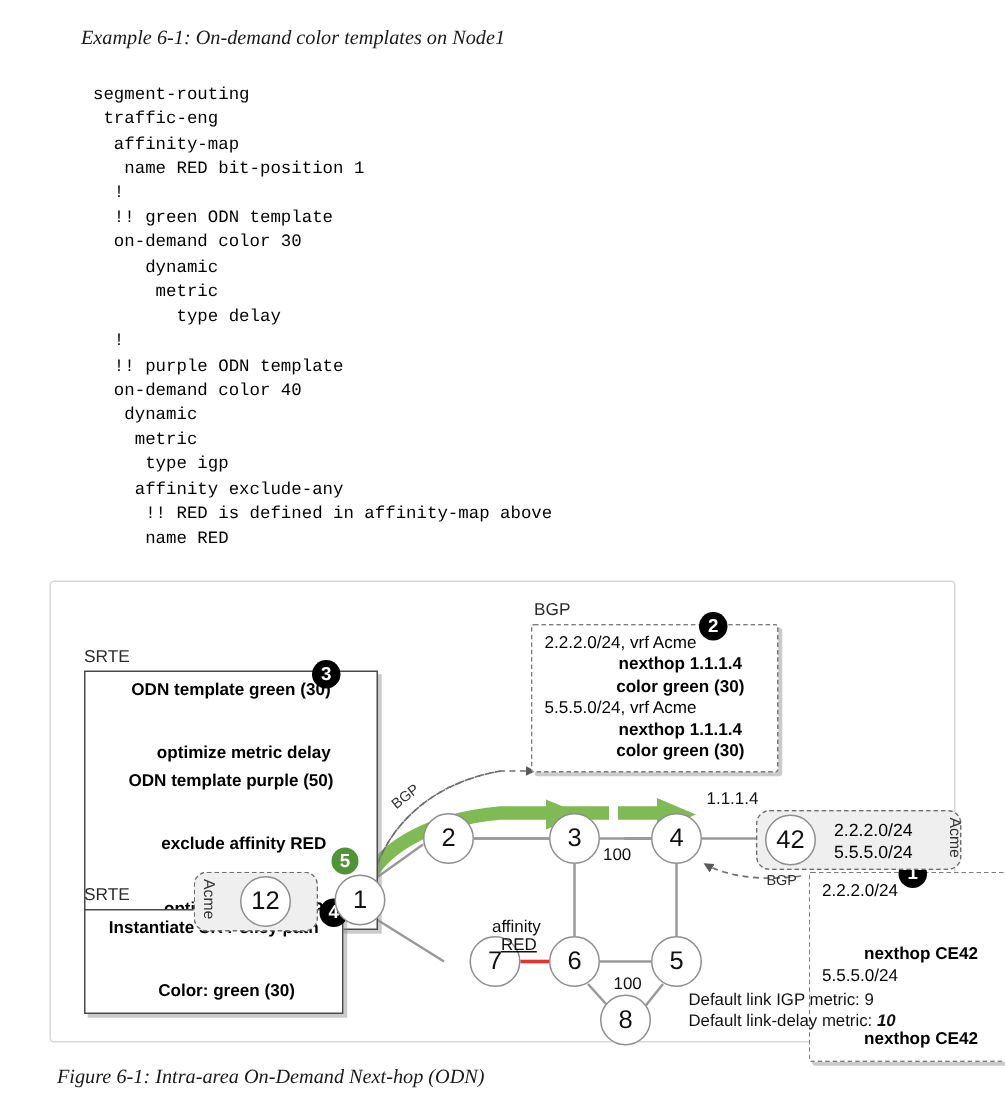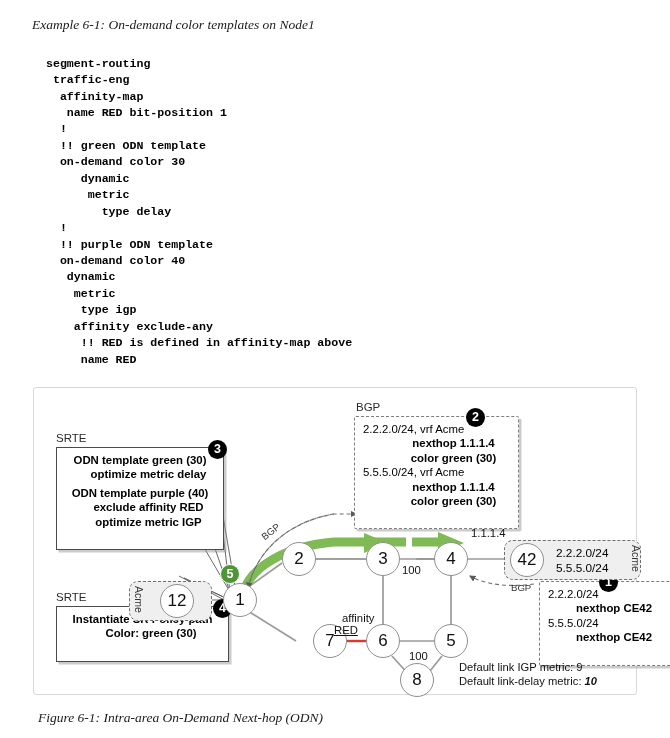--- a/index.html
+++ b/index.html
@@ -12,40 +12,39 @@
     height: 738px;
     position: relative;
     font-family: "Liberation Sans", sans-serif;
     color: #000;
     overflow: hidden;
   }
 
   
   .example-caption {
     position: absolute;
-    left: 32px;
+    left: 54px;
     top: 17px;
     font-family: "Liberation Serif", serif;
     font-style: italic;
     font-size: 13.5px;
     color: #1a1a1a;
     white-space: nowrap;
   }
 
   
   .code-listing {
     position: absolute;
-    left: 46px;
+    left: 62px;
     top: 44px;
     font-family: "Liberation Mono", monospace;
     font-size: 11.6px;
     line-height: 16.45px;
     color: #000;
     white-space: pre;
-    font-weight: bold;
   }
 
   
   .figure-caption {
     position: absolute;
     left: 38px;
     top: 710px;
     font-family: "Liberation Serif", serif;
     font-style: italic;
     font-size: 13.5px;
@@ -76,40 +75,40 @@
     overflow: visible;
   }
 
   
   .callout {
     position: absolute;
     background: #ffffff;
     border: 1px solid #4a4a4a;
     box-shadow: 2.5px 2.5px 0 rgba(140,140,140,0.45);
     box-sizing: border-box;
-    padding: 5px 8px 20px 8px;
+    padding: 5px 8px 6px 8px;
   }
   .callout.dashed {
     border: 1px dashed #7d7d7d;
     border-radius: 2px;
   }
   .callout-title {
     position: absolute;
     font-size: 11.5px;
     color: #2b2b2b;
     white-space: nowrap;
   }
   .cline {
     font-size: 11.4px;
     line-height: 14.4px;
     white-space: nowrap;
     color: #000;
   }
   .cline.b { font-weight: bold; text-align: center; }
-  .cline.ind1 { padding-left: 17px; }
+  .cline.ind1 { padding-left: 17px; margin-top: 28px; }
   .cline.ind2 { padding-left: 34px; }
 
   
   .badge {
     position: absolute;
     width: 19px;
     height: 19px;
     border-radius: 50%;
     background: #000;
     color: #fff;
@@ -266,24 +265,24 @@
     <g stroke="#6a6a6a" stroke-width="1" fill="none">
       <path d="M 148,122 L 196,204"></path>
       <path d="M 188,122 L 202,204"></path>
       <path d="M 145,188 L 198,216"></path>
     </g>
     <polygon points="186,120 196,204 176,146" fill="#ffffff" stroke="#6a6a6a" stroke-width="1"></polygon>
     <polygon points="150,190 200,214 166,198" fill="#ffffff" stroke="#6a6a6a" stroke-width="1"></polygon>
   </svg>
 
   <div class="callout-title" style="left:22px; top:44px;">SRTE</div>
-  <div class="callout" style="left:22px; top:59px; width:168px;">
+  <div class="callout" style="left:22px; top:59px; width:196px;">
     <div class="cline b">ODN template green (30)</div>
     <div class="cline b ind1">optimize metric delay</div>
-    <div class="cline b" style="margin-top:4px;">ODN template purple (40)</div>
+    <div class="cline b" style="margin-top:4px;">ODN template purple (50)</div>
     <div class="cline b ind1">exclude affinity RED</div>
     <div class="cline b ind1">optimize metric IGP</div>
   </div>
   <div class="badge" style="left:174px; top:52px;">3</div>
 
   <div class="callout-title" style="left:22px; top:203px;">SRTE</div>
   <div class="callout" style="left:22px; top:218px; width:173px;">
     <div class="cline b">Instantiate SR Policy path</div>
     <div class="cline b ind1">Color: green (30)</div>
   </div>
@@ -325,21 +324,21 @@
   <div class="node" style="left:400px; top:236px;">5</div>
   <div class="node" style="left:332px; top:236px;">6</div>
   <div class="node" style="left:279px; top:236px;">7</div>
   <div class="node" style="left:366px; top:275px;">8</div>
   <div class="node" style="left:126px; top:196px;">12</div>
   <div class="node" style="left:476px; top:155px;">42</div>
 
   <div class="dlabel" style="left:437px; top:139px;">1.1.1.4</div>
   <div class="dlabel" style="left:368px; top:176px;">100</div>
   <div class="dlabel" style="left:375px; top:262px;">100</div>
-  <div class="dlabel" style="left:308px; top:224px;">affinity</div>
+  <div class="dlabel" style="left:294px; top:224px;">affinity</div>
   <div class="dlabel" style="left:300px; top:236px;text-decoration:underline;">RED</div>
   <div class="dlabel small rot" style="left:232px; top:143px;">BGP</div>
   <div class="dlabel small" style="left:477px; top:194px;">BGP</div>
   <div class="badge green" style="left:186px; top:176px;">5</div>
 
   <div class="legend" style="left:425px; top:272px;">
     <div>Default link IGP metric: 9</div>
     <div><span>Default link-delay metric: </span><b>10</b></div>
   </div>
 

